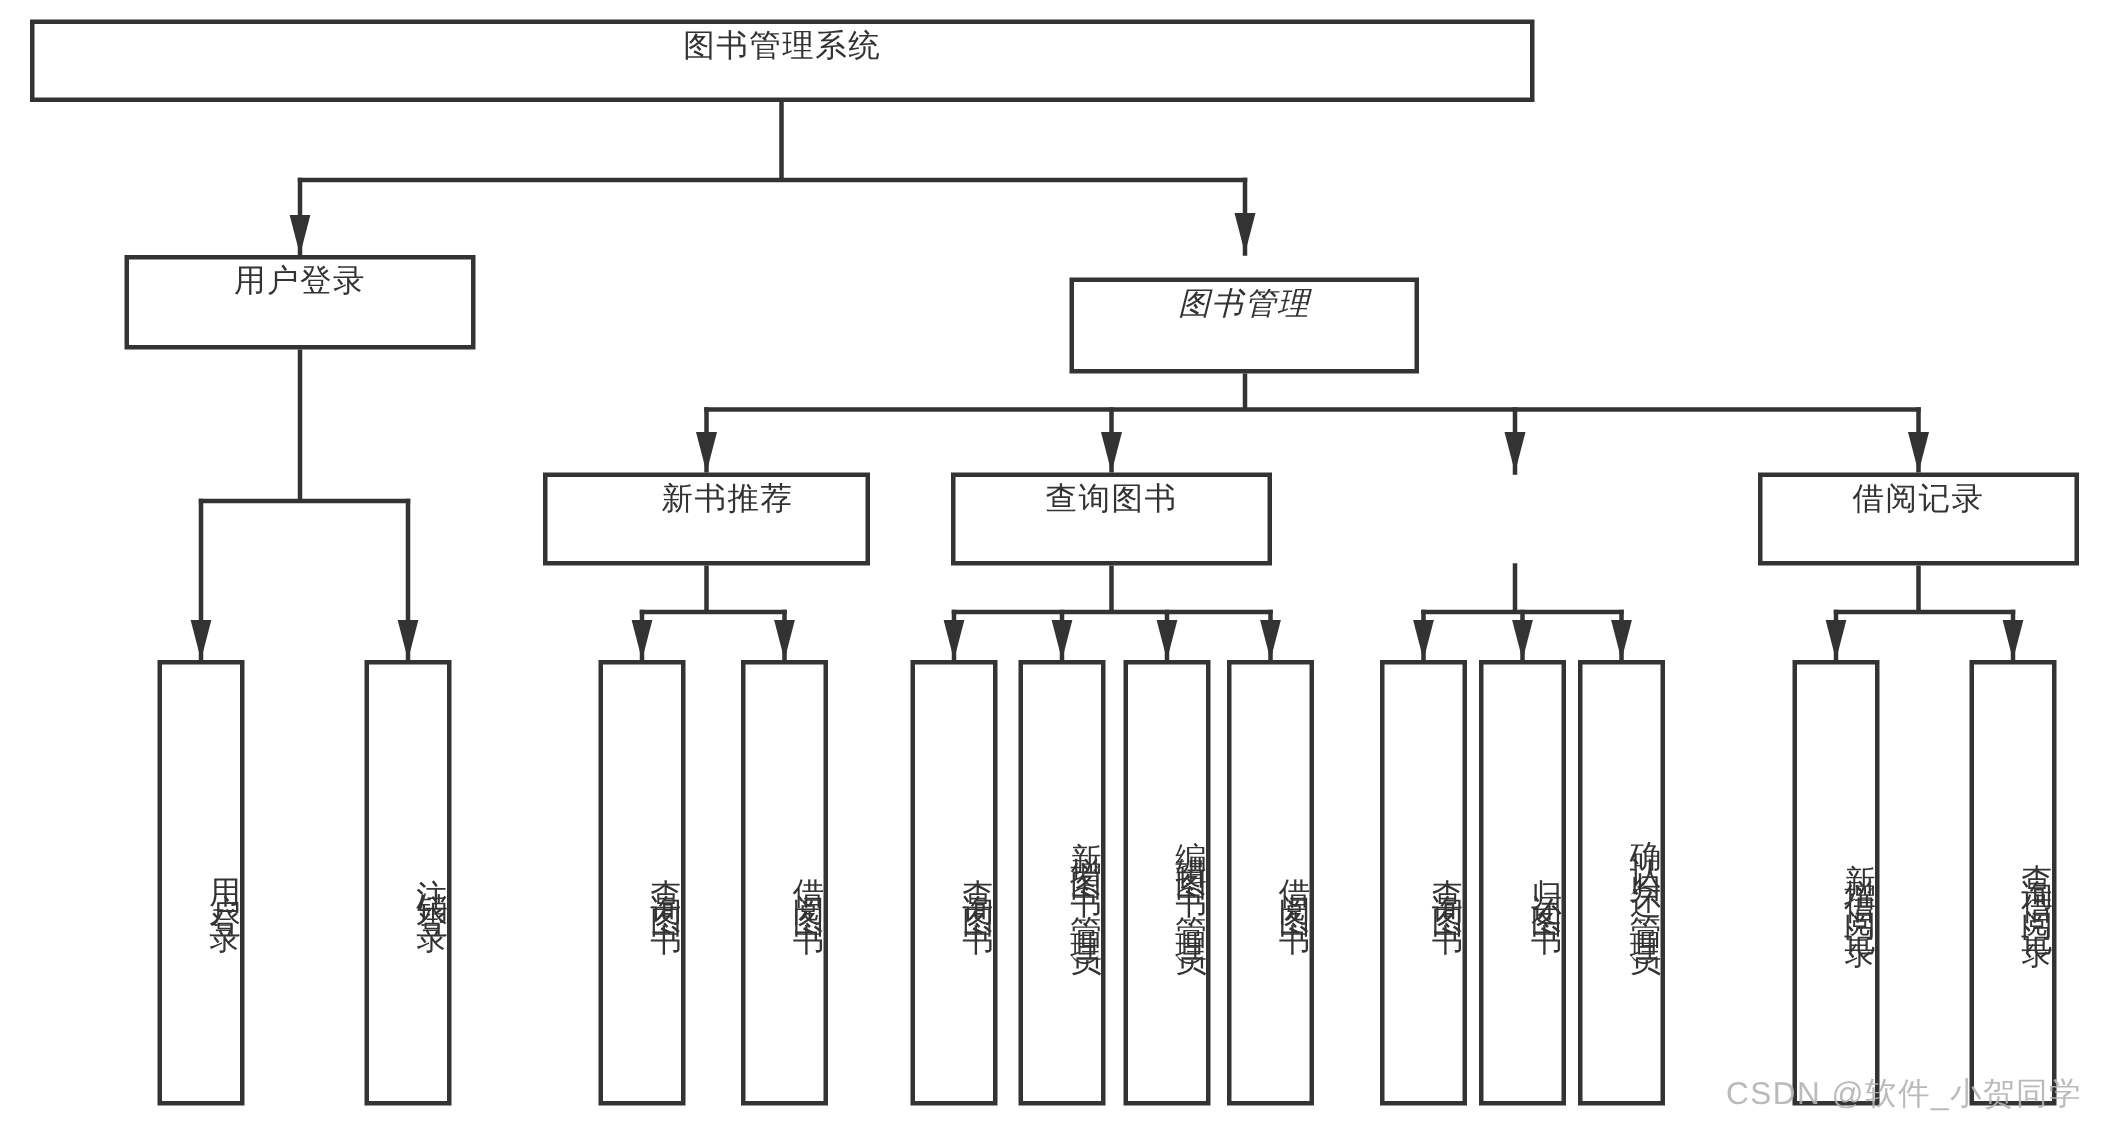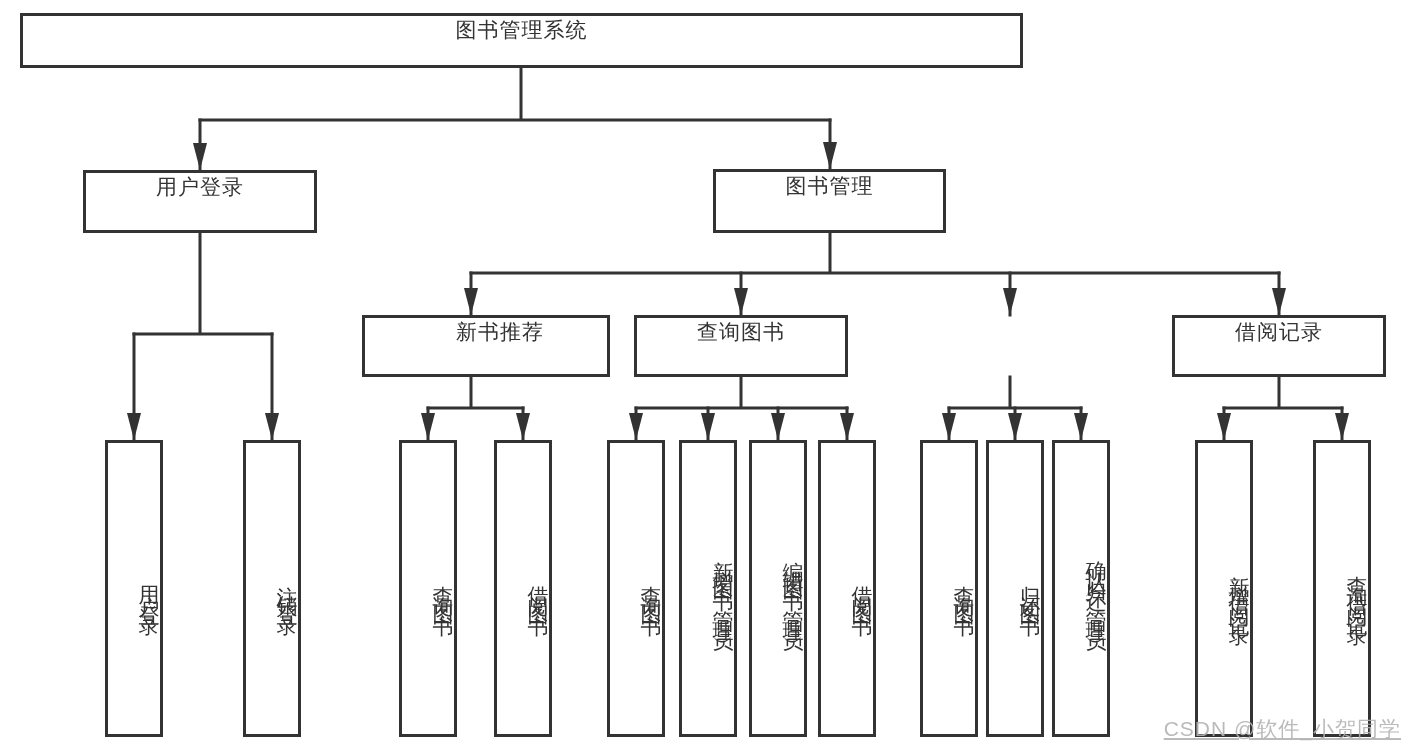--- a/index.html
+++ b/index.html
@@ -42,28 +42,27 @@
     text-orientation: mixed;
     font-size: 21px;
     letter-spacing: 10px;
     line-height: 1;
     top: 440px;
     width: 58px;
     height: 297px;
   }
   .watermark {
     position: absolute;
-    right: 4px;
+    right: 17px;
     bottom: 4px;
     font-size: 21px;
     color: rgba(178, 178, 178, 0.9);
     letter-spacing: 1px;
     white-space: nowrap;
     z-index: 5;
-    text-decoration: underline;
   }
 </style>
 </head>
 <body>
 
 <div id="stage">
 
   <svg id="connectors" viewBox="0 0 1405 747" xmlns="http://www.w3.org/2000/svg">
     <defs>
       <marker id="ah" markerUnits="userSpaceOnUse" markerWidth="16" markerHeight="28" refX="8" refY="27" orient="0">
@@ -107,25 +106,25 @@
     </g>
   </svg>
 
   <div class="node hbox" style="left:20px; top:13px; width:1003px; height:55px;">
     <span>图书管理系统</span>
   </div>
 
   <div class="node hbox" style="left:83px; top:170px; width:234px; height:63px;">
     <span>用户登录</span>
   </div>
-  <div class="node hbox" style="left:713px; top:169px; width:233px; height:64px;">
+  <div class="node hbox" style="left:713px; top:185px; width:233px; height:64px;font-style:italic;">
     <span>图书管理</span>
   </div>
 
-  <div class="node hbox" style="left:362px; top:315px; width:248px; height:62px;padding-left:28px;">
+  <div class="node hbox" style="left:362px; top:315px; width:218px; height:62px;padding-left:28px;">
     <span>新书推荐</span>
   </div>
   <div class="node hbox" style="left:634px; top:315px; width:214px; height:62px;">
     <span>查询图书</span>
   </div>
   <div class="node hbox" style="left:1172px; top:315px; width:214px; height:62px;">
     <span>借阅记录</span>
   </div>
 
   <div class="node vbox" style="left:105px;">

